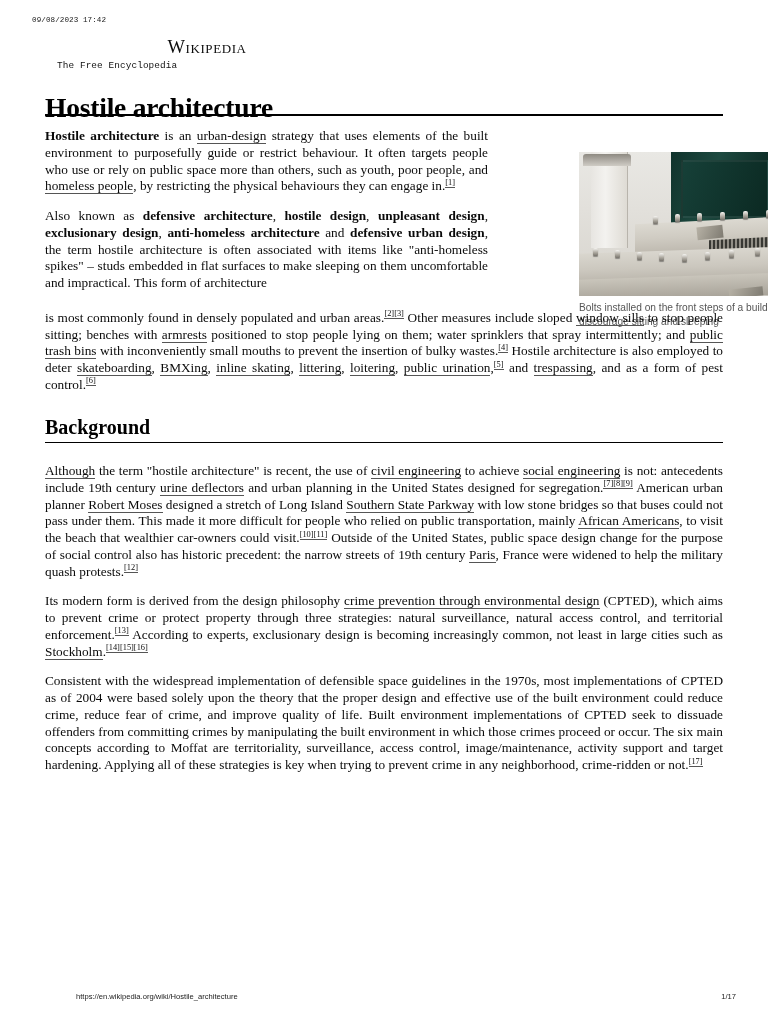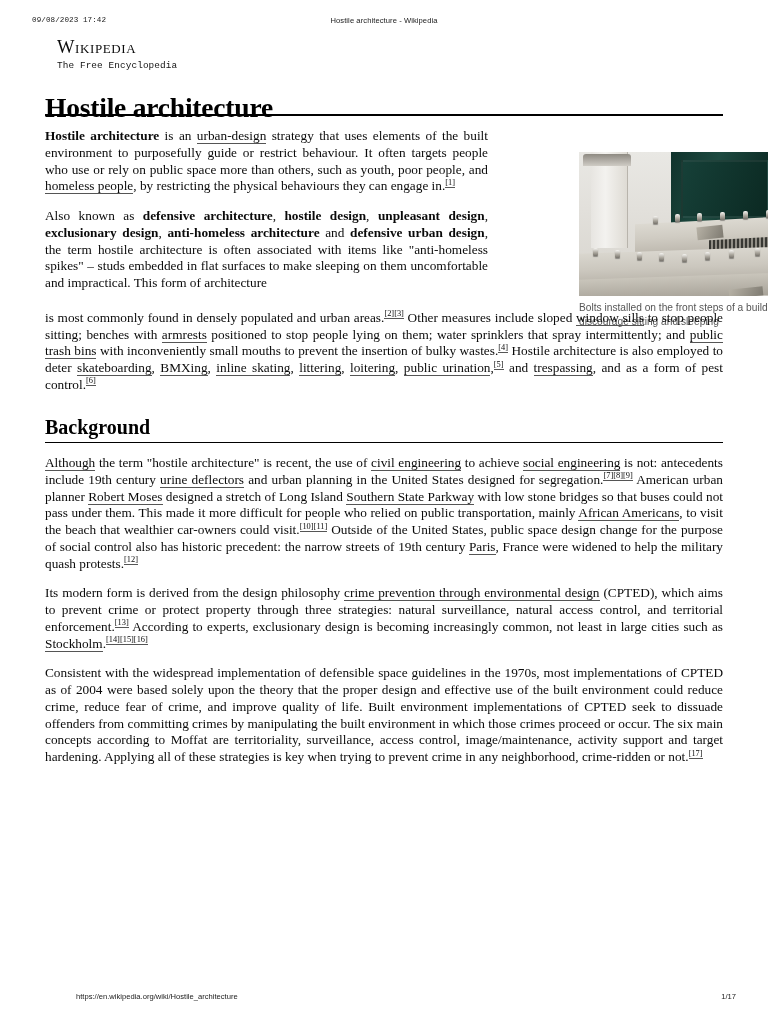--- a/index.html
+++ b/index.html
@@ -45,20 +45,21 @@
     top: 38px;
     width: 300px;
   }
   .logo-word {
     font-family: "Liberation Serif", "DejaVu Serif", serif;
     font-size: 18.5px;
     line-height: 1;
     font-variant: small-caps;
     letter-spacing: 0.6px;
     color: #0c0c0c;
+    text-align: center;
   }
   .logo-sub {
     font-family: Liberation Mono, monospace;
     font-size: 9.4px;
     line-height: 1;
     margin-top: 4px;
     color: #111;
     letter-spacing: 0.1px;
   }
 
@@ -220,21 +221,21 @@
     font-weight: 700;
     line-height: 1.1;
     color: #000;
   }
   .sec-rule {
     width: 100%;
     height: 1.6px;
     background: #000;
     margin: 4px 0 12px 0;
   }
-  .sec-wrap { margin-top: 22px; margin-bottom: 12px; font-family: Liberation Serif, serif; }
+  .sec-wrap { margin-top: 22px; margin-bottom: 20px; font-family: Liberation Serif, serif; }
 
   
   .print-footer {
     position: absolute;
     left: 32px;
     right: 32px;
     bottom: 22px;
     height: 12px;
     display: flex;
     justify-content: space-between;
@@ -243,21 +244,20 @@
     font-size: 7.6px;
     color: #1a1a1a;
     padding-left: 44px;
   }
 </style>
 </head>
 <body>
 
 <div class="print-header">
   <span class="hdr-date">09/08/2023 17:42</span>
-  <span class="hdr-title">Hostile architecture - Wikipedia</span>
 </div>
 
 <div class="logo-block">
   <div class="logo-word">Wikipedia</div>
   <div class="logo-sub">The Free Encyclopedia</div>
 </div>
 
 <h1 class="page-title">Hostile architecture</h1>
 <div class="title-rule"></div>
 

